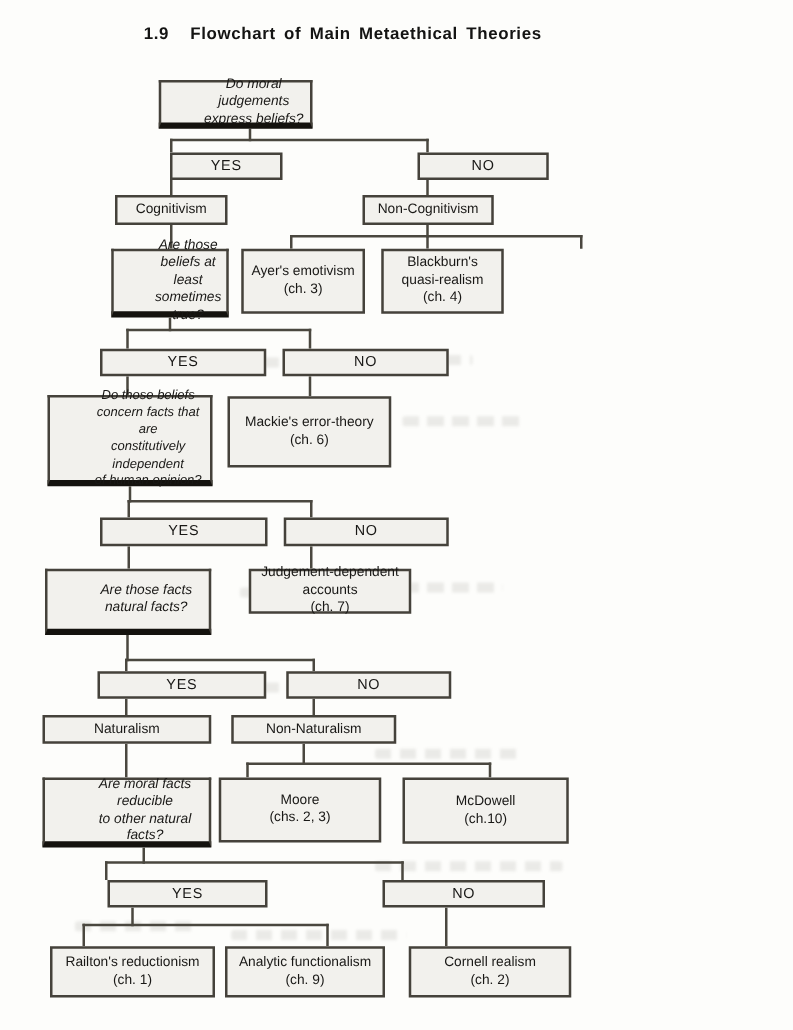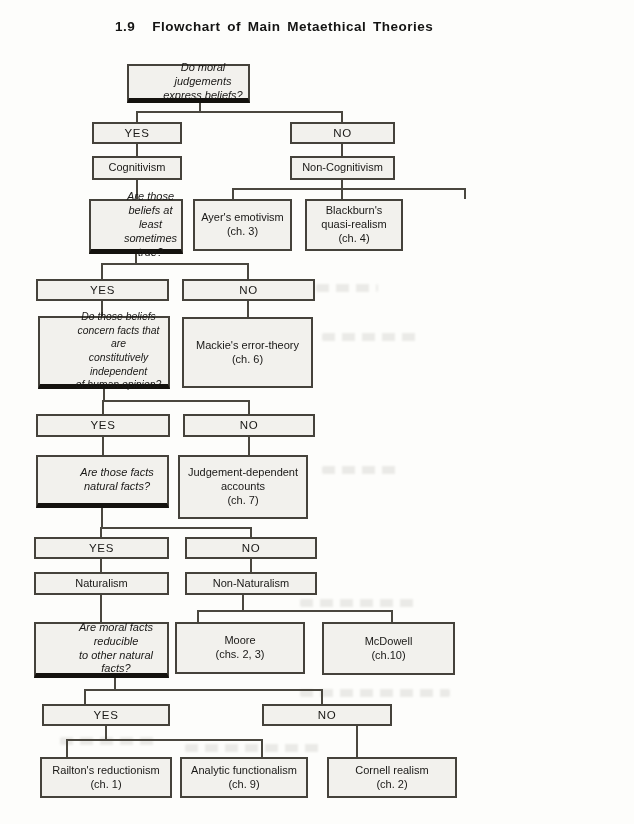--- a/index.html
+++ b/index.html
@@ -20,21 +20,21 @@
     position:absolute; box-sizing:border-box;
     background:#f2f1ed;
     border:2px solid #45423b;
     display:flex; align-items:center; justify-content:center;
     text-align:center; padding:2px 3px;
     font-size:11px; line-height:1.27; color:#191816;
   }
   .box .lbl { white-space:pre-line; }
   .question { font-style:italic; border-bottom:5px solid #14120e;padding-left:32px; }
   .tiny { font-size:10.4px; line-height:1.3;text-align:center; }
-  .answer { font-size:11.5px; letter-spacing:0.6px; }
+  .answer { font-size:11.5px; letter-spacing:0.6px;margin-left:44px; }
   .ln { position:absolute; background:#4a473f; }
   .bleed {
     position:absolute; height:8px; opacity:0.13; border-radius:2px;
     background:repeating-linear-gradient(90deg,#716f66 0 13px,transparent 13px 20px);
     filter:blur(1.1px);
   }
 </style>
 </head>
 <body>
 
@@ -138,35 +138,35 @@
   </div>
   <div class="box answer" style="left:182px;top:279px;width:133px;height:22px">
     <span class="lbl">NO</span>
   </div>
   <div class="box question tiny" style="left:38px;top:316px;width:132px;height:73px">
     <span class="lbl">Do those beliefs
 concern facts that are
 constitutively independent
 of human opinion?</span>
   </div>
-  <div class="box" style="left:182px;top:317px;width:131px;height:71px">
+  <div class="box" style="left:182px;top:317px;width:131px;height:57px">
     <span class="lbl">Mackie's error-theory
 (ch. 6)</span>
   </div>
   <div class="box answer" style="left:36px;top:414px;width:134px;height:23px">
     <span class="lbl">YES</span>
   </div>
   <div class="box answer" style="left:183px;top:414px;width:132px;height:23px">
     <span class="lbl">NO</span>
   </div>
   <div class="box question" style="left:36px;top:455px;width:133px;height:53px">
     <span class="lbl">Are those facts
 natural facts?</span>
   </div>
-  <div class="box" style="left:178px;top:455px;width:130px;height:64px">
+  <div class="box" style="left:199px;top:455px;width:130px;height:36px">
     <span class="lbl">Judgement-dependent
 accounts
 (ch. 7)</span>
   </div>
   <div class="box answer" style="left:34px;top:537px;width:135px;height:22px">
     <span class="lbl">YES</span>
   </div>
   <div class="box answer" style="left:185px;top:537px;width:132px;height:22px">
     <span class="lbl">NO</span>
   </div>

